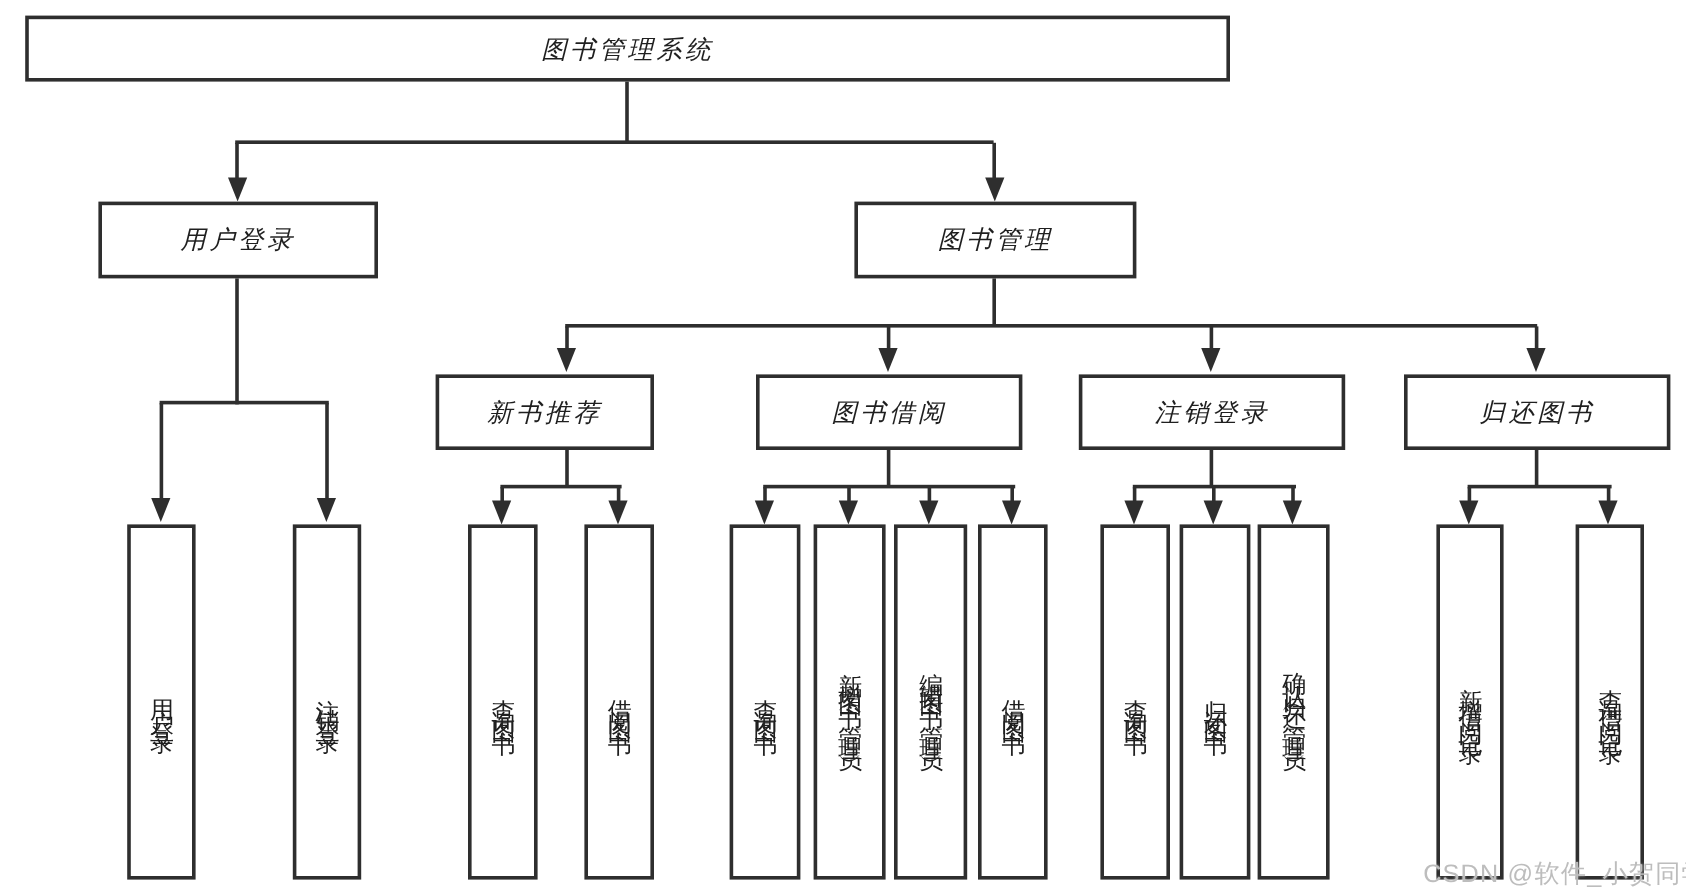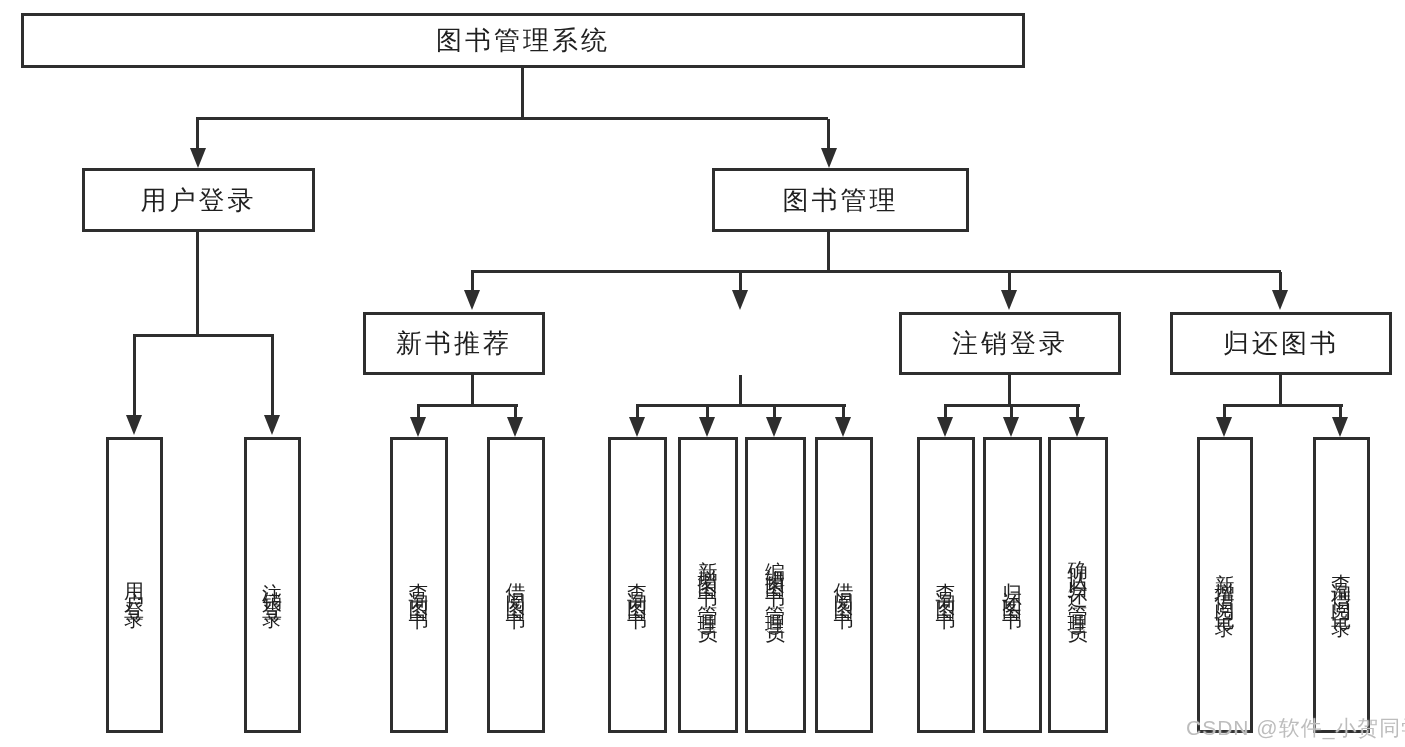--- a/index.html
+++ b/index.html
@@ -13,21 +13,21 @@
   .canvas{
     position:relative;width:1405px;height:747px;background:var(--bg);
     overflow:hidden;
   }
   .box{
     position:absolute;box-sizing:border-box;border:3px solid var(--line);
     background:#ffffff;display:flex;align-items:center;justify-content:center;
     color:var(--text);
   }
   .box.h span{
-    font-size:26px;letter-spacing:3px;white-space:nowrap;
+    font-size:21px;letter-spacing:3px;white-space:nowrap;font-style:italic;
   }
   .box.v .vtext{
     writing-mode:vertical-rl;text-orientation:mixed;
     font-size:20px;letter-spacing:9px;line-height:1;white-space:nowrap;
   }
   .line{position:absolute;background:var(--line);}
   .tri{
     position:absolute;width:0;height:0;
     border-left:8px solid transparent;border-right:8px solid transparent;
     border-top:20px solid var(--line);
@@ -50,21 +50,21 @@
   <div class="line" style="left:521px;top:68px;width:3px;height:52px"></div>
   <div class="line" style="left:196px;top:117px;width:632px;height:3px"></div>
   <div class="line" style="left:196px;top:119px;width:3px;height:32px"></div>
   <div class="tri" style="left:190px;top:148px"></div>
   <div class="line" style="left:827px;top:119px;width:3px;height:32px"></div>
   <div class="tri" style="left:821px;top:148px"></div>
 
   <div class="box h" style="left:82px;top:168px;width:233px;height:64px">
     <span>用户登录</span>
   </div>
-  <div class="box h" style="left:712px;top:168px;width:257px;height:64px">
+  <div class="box h" style="left:712px;top:168px;width:235px;height:64px">
     <span>图书管理</span>
   </div>
 
   <div class="line" style="left:196px;top:232px;width:3px;height:105px"></div>
   <div class="line" style="left:133px;top:334px;width:141px;height:3px"></div>
   <div class="line" style="left:133px;top:336px;width:3px;height:80px"></div>
   <div class="tri" style="left:126px;top:415px"></div>
   <div class="line" style="left:271px;top:336px;width:3px;height:80px"></div>
   <div class="tri" style="left:264px;top:415px"></div>
 
@@ -74,20 +74,23 @@
   <div class="tri" style="left:464px;top:290px"></div>
   <div class="line" style="left:739px;top:272px;width:3px;height:20px"></div>
   <div class="tri" style="left:732px;top:290px"></div>
   <div class="line" style="left:1008px;top:272px;width:3px;height:20px"></div>
   <div class="tri" style="left:1001px;top:290px"></div>
   <div class="line" style="left:1279px;top:272px;width:3px;height:20px"></div>
   <div class="tri" style="left:1272px;top:290px"></div>
 
   <div class="box h" style="left:363px;top:312px;width:182px;height:63px">
     <span>新书推荐</span>
+  </div>
+  <div class="box h" style="left:630px;top:312px;width:222px;height:63px">
+    <span>图书借阅</span>
   </div>
   <div class="box h" style="left:899px;top:312px;width:222px;height:63px">
     <span>注销登录</span>
   </div>
   <div class="box h" style="left:1170px;top:312px;width:222px;height:63px">
     <span>归还图书</span>
   </div>
 
   <div class="line" style="left:471px;top:375px;width:3px;height:31px"></div>
   <div class="line" style="left:417px;top:404px;width:101px;height:3px"></div>

